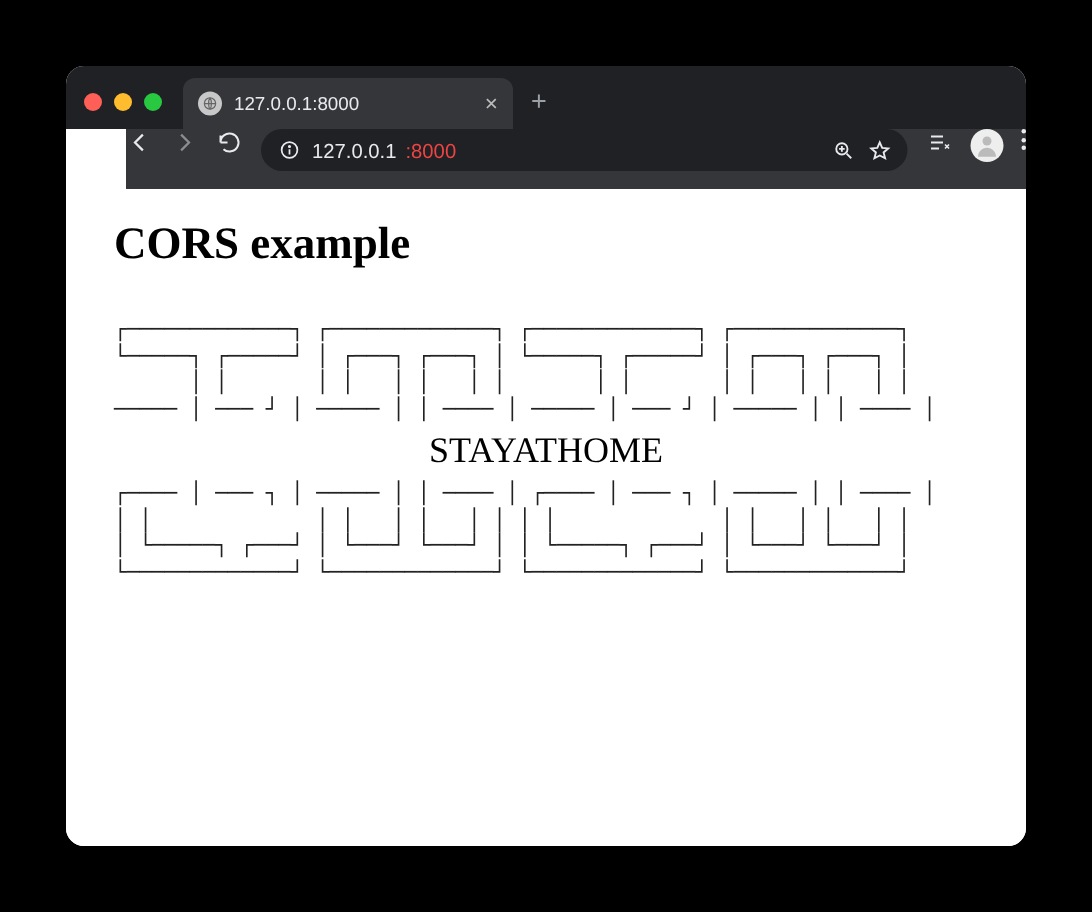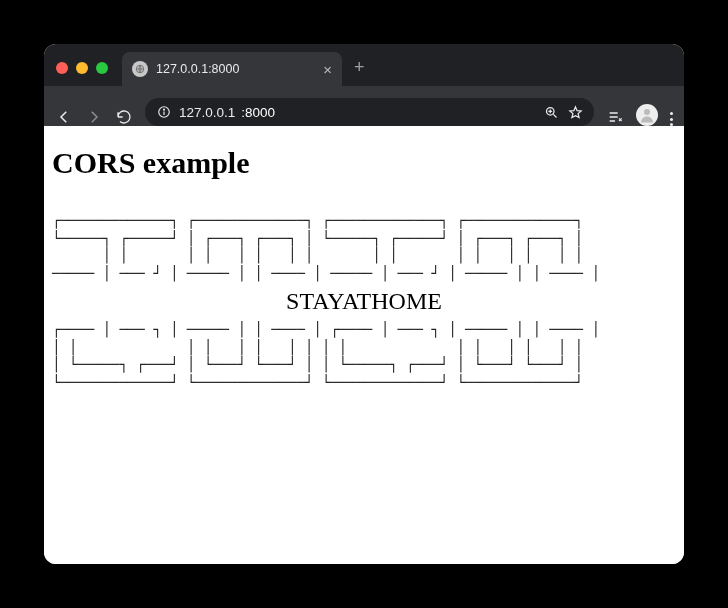--- a/index.html
+++ b/index.html
@@ -55,48 +55,49 @@
     color:#555;font-size:10px;
   }
   .tab .title{flex:1;white-space:nowrap;overflow:hidden;text-overflow:ellipsis;}
   .tab .x{color:#bbb;font-size:15px;line-height:1;}
   .newtab{color:#9aa0a6;margin:0 0 10px 12px;font-size:18px;line-height:1;}
   
   .toolbar{
     background:#35363a;
     height:40px;
     display:flex;
-    align-items:flex-end;
+    align-items:flex-start;
     gap:12px;
-    padding:0 11px;
+    padding:0 0;
     color:#e8eaed;
+    margin-left:40px;
   }
   .ico{
     width:18px;height:18px;display:flex;align-items:center;justify-content:center;
     color:#e8eaed;
   }
   .ico.dim{color:#8a8d93;}
   .omnibox{
     flex:1;height:28px;border-radius:14px;background:#202124;
     display:flex;align-items:center;gap:6px;padding:0 10px;color:#e8eaed;
     font-size:13.5px;
   }
-  .omnibox .subtle{color:#ffffff;}
+  .omnibox .subtle{color:#ef4444;}
   .omnibox .fill{flex:1;}
   .avatar{
     width:22px;height:22px;border-radius:50%;
     background:#eee;display:flex;align-items:center;justify-content:center;
     overflow:hidden;
   }
   .avatar svg{width:18px;height:18px;}
   .kebab{display:flex;flex-direction:column;gap:2.5px;}
   .kebab span{width:3px;height:3px;border-radius:50%;background:#e8eaed;}
   
   .page{
-    flex:1;background:#fff;color:#000;padding:20px 8px;
+    flex:1;background:#fff;color:#000;padding:20px 32px;
     font-family:Georgia,"Times New Roman",serif;
     overflow:hidden;
   }
   .page h1{
     margin:0 0 32px 0;font-size:30px;font-weight:700;
     font-family:Georgia,"Times New Roman",serif;
   }
   .ascii{
     font-family:ui-monospace,Menlo,Consolas,monospace;
     font-size:14px;line-height:1.25;white-space:pre;color:#222;

